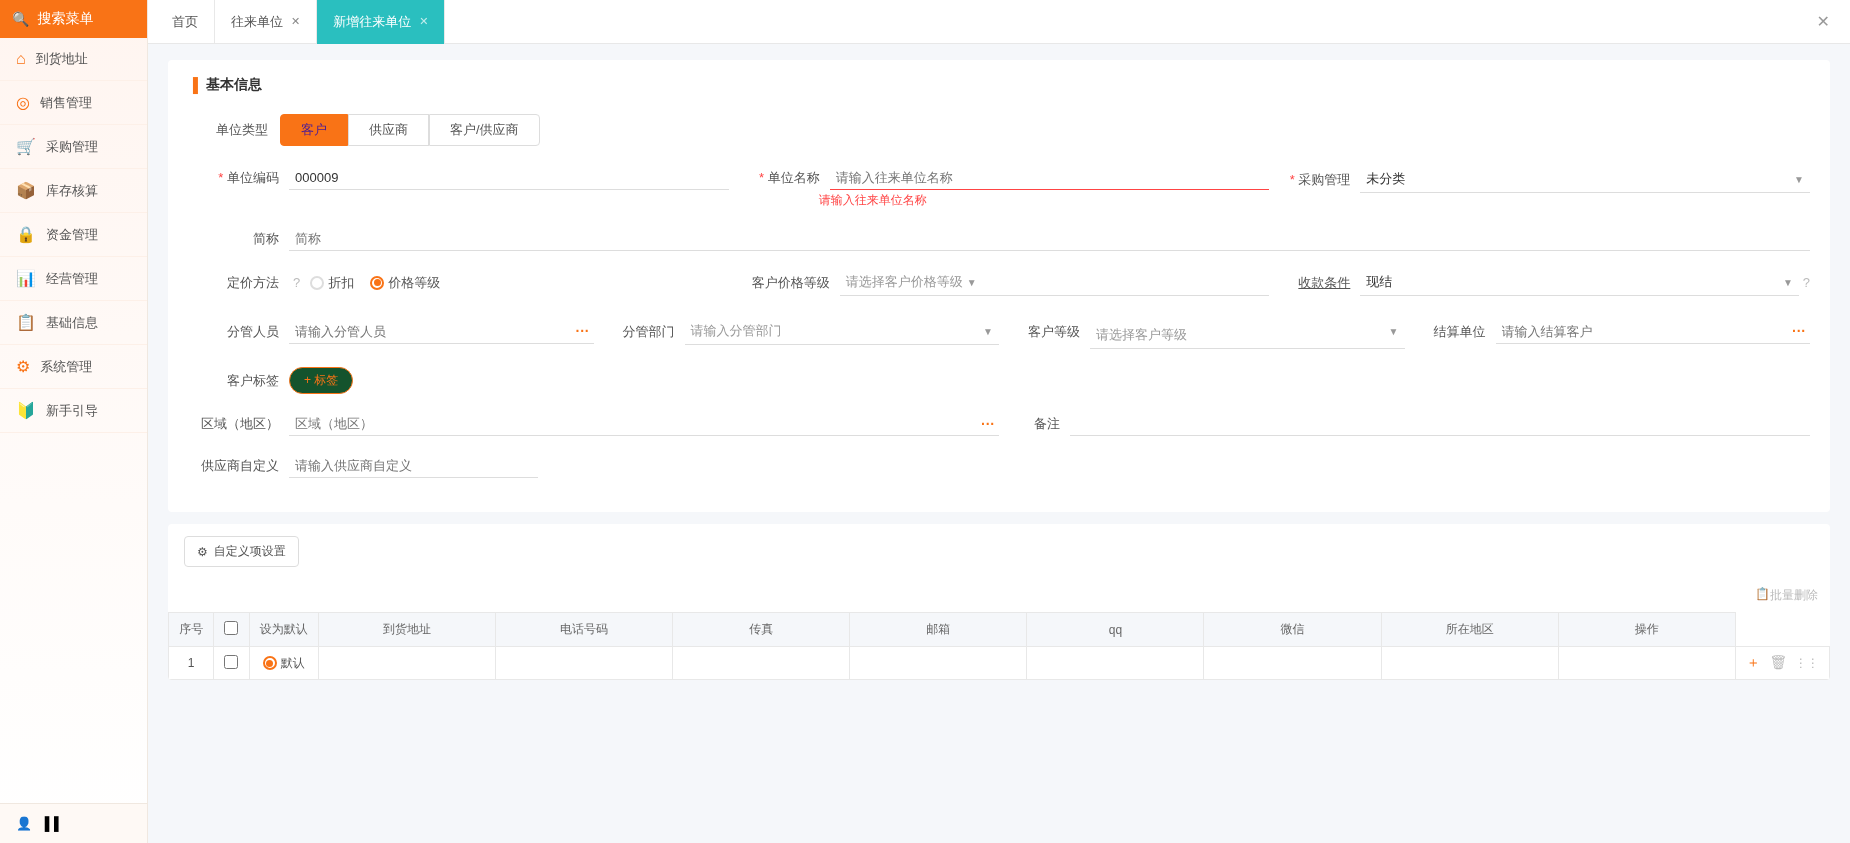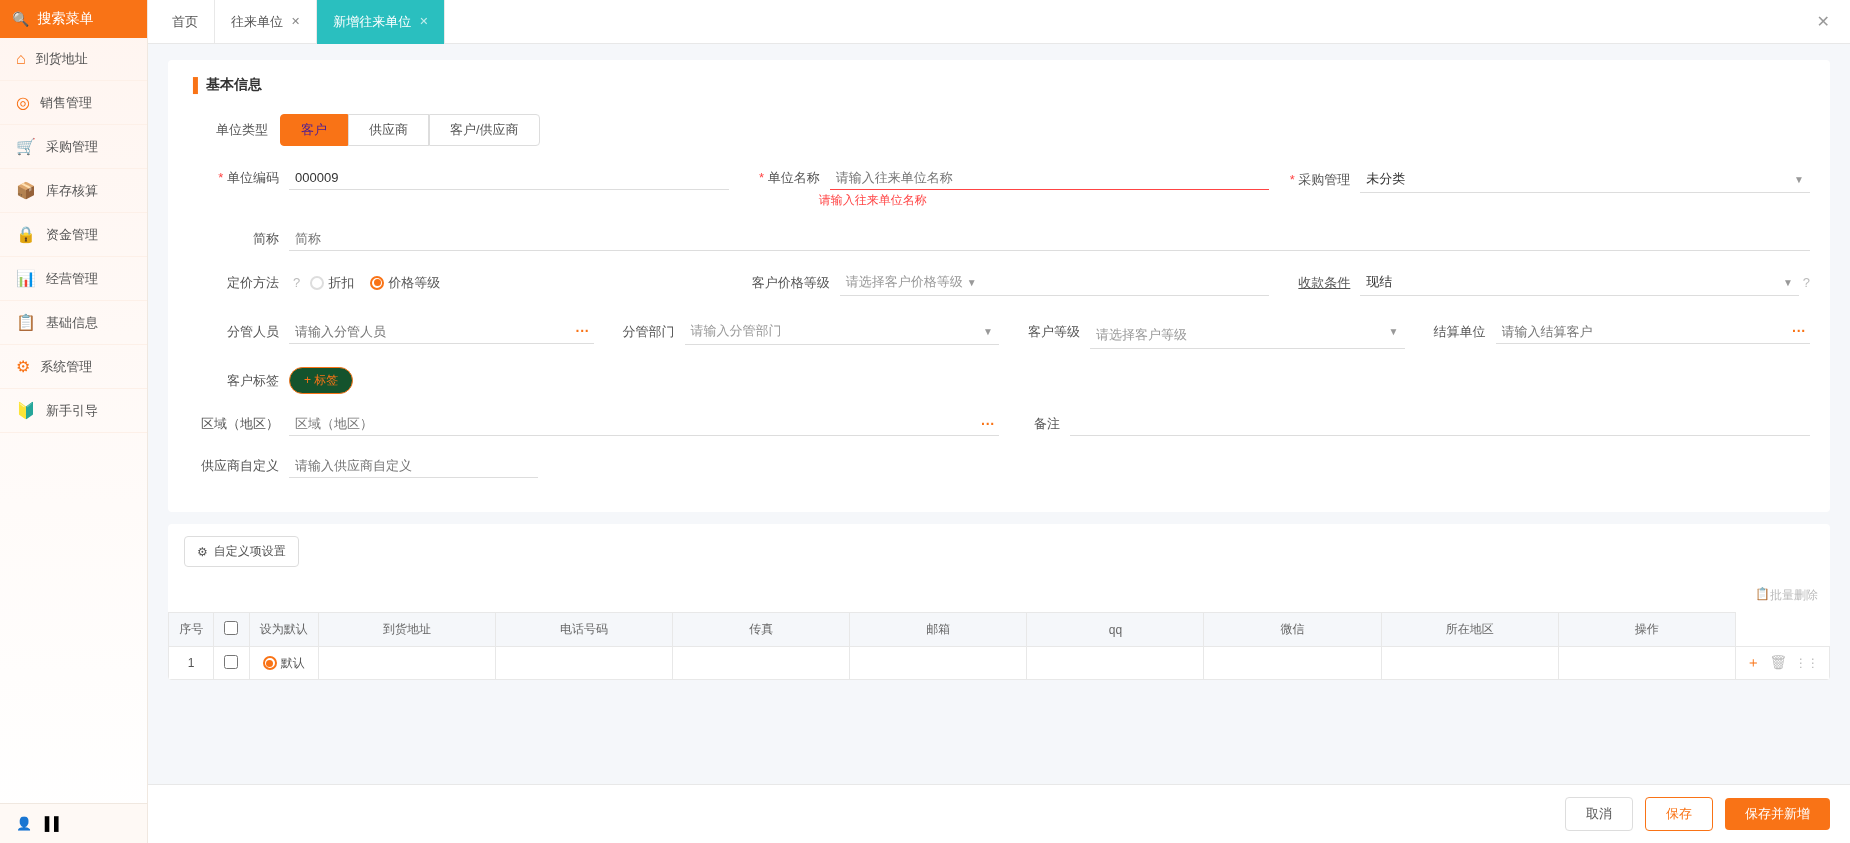--- a/index.html
+++ b/index.html
@@ -639,18 +639,13 @@
               <span class="td-add-btn">＋</span>
               <span class="td-del-btn" style="margin-left:6px;">🗑</span>
               <span style="margin-left:4px;color:#bbb;">⋮⋮</span>
             </td>
           </tr>
         </tbody>
       </table>
     </div>
   </div>
 
-  <div class="footer">
-    <button class="btn-cancel">取消</button>
-    <button class="btn-save">保存</button>
-    <button class="btn-save-new">保存并新增</button>
-  </div>
 </div>
 
 </body></html>

